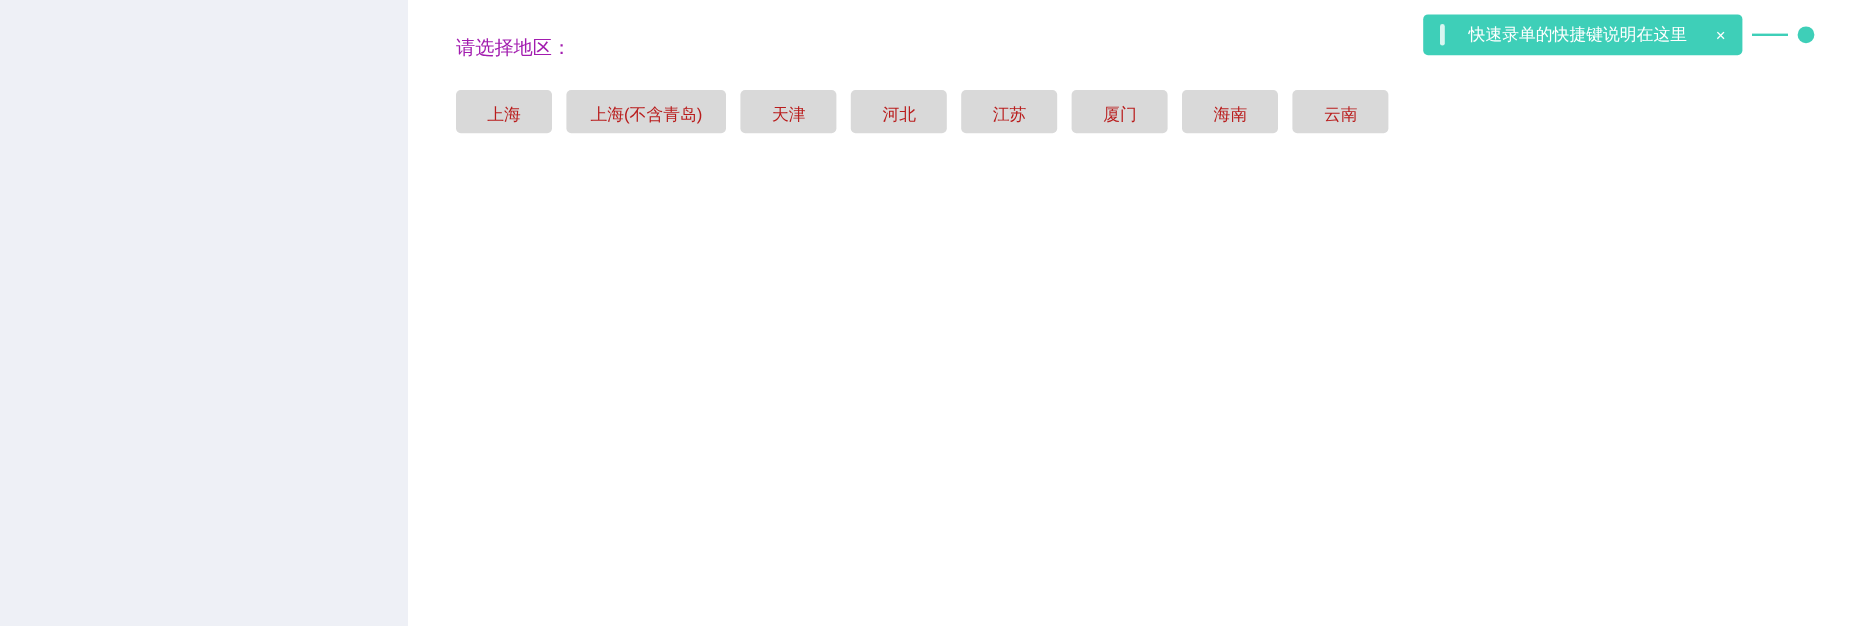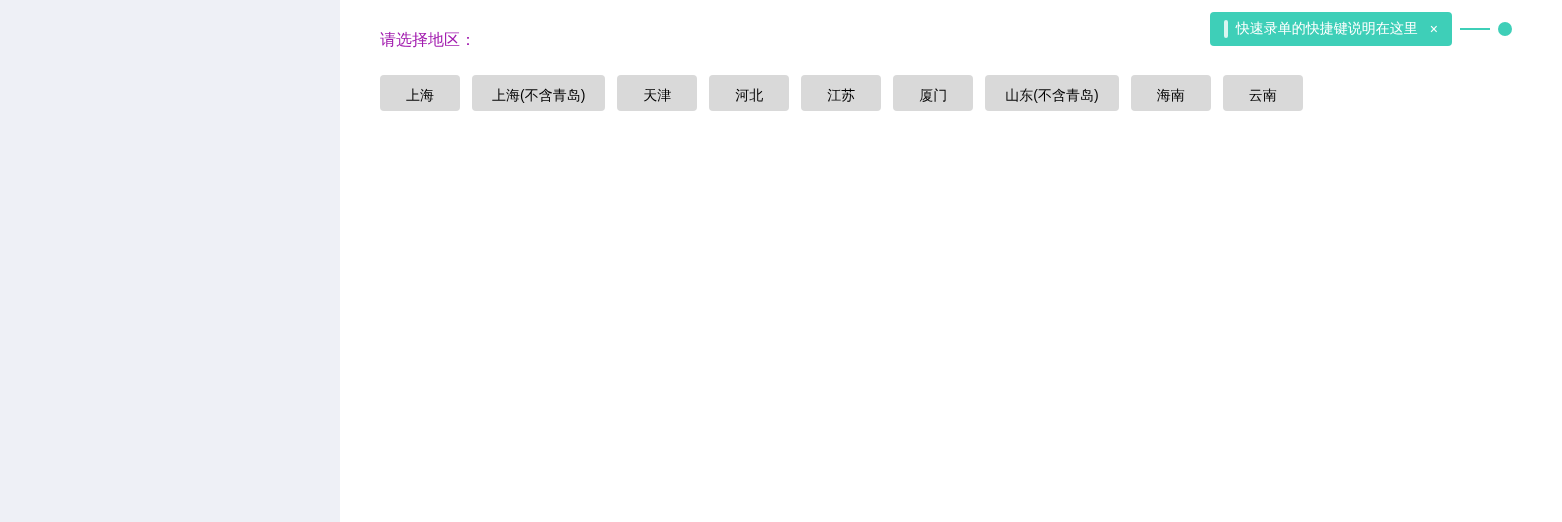--- a/index.html
+++ b/index.html
@@ -45,21 +45,21 @@
     }
 
     .region-buttons {
       display: flex;
       flex-wrap: wrap;
       gap: 12px;
     }
 
     .region-btn {
       background: #d9d9d9;
-      color: #000000;
+      color: #b91c1c;
       border: none;
       border-radius: 4px;
       padding: 12px 20px;
       height: 36px;
       font-size: 14px;
       cursor: pointer;
       white-space: nowrap;
       min-width: 80px;
     }
 
@@ -73,21 +73,21 @@
     }
 
     .tooltip-box {
       background: #3ecfb8;
       color: #fff;
       border-radius: 4px;
       padding: 8px 14px;
       font-size: 14px;
       display: flex;
       align-items: center;
-      gap: 8px;
+      gap: 20px;
       white-space: nowrap;
     }
 
     .tooltip-bar {
       width: 4px;
       height: 18px;
       background: rgba(255,255,255,0.8);
       border-radius: 2px;
       display: inline-block;
     }
@@ -123,21 +123,20 @@
 <div class="main-content">
   <div class="page-title">请选择地区：</div>
 
   <div class="region-buttons">
   <button class="region-btn">上海</button>
       <button class="region-btn">上海(不含青岛)</button>
       <button class="region-btn">天津</button>
       <button class="region-btn">河北</button>
       <button class="region-btn">江苏</button>
       <button class="region-btn">厦门</button>
-      <button class="region-btn">山东(不含青岛)</button>
       <button class="region-btn">海南</button>
       <button class="region-btn">云南</button>
     </div>
 </div>
 
 <div class="tooltip-container">
   <div class="tooltip-box">
     <span class="tooltip-bar"></span>
     <span>快速录单的快捷键说明在这里</span>
     <span class="tooltip-close">×</span>

